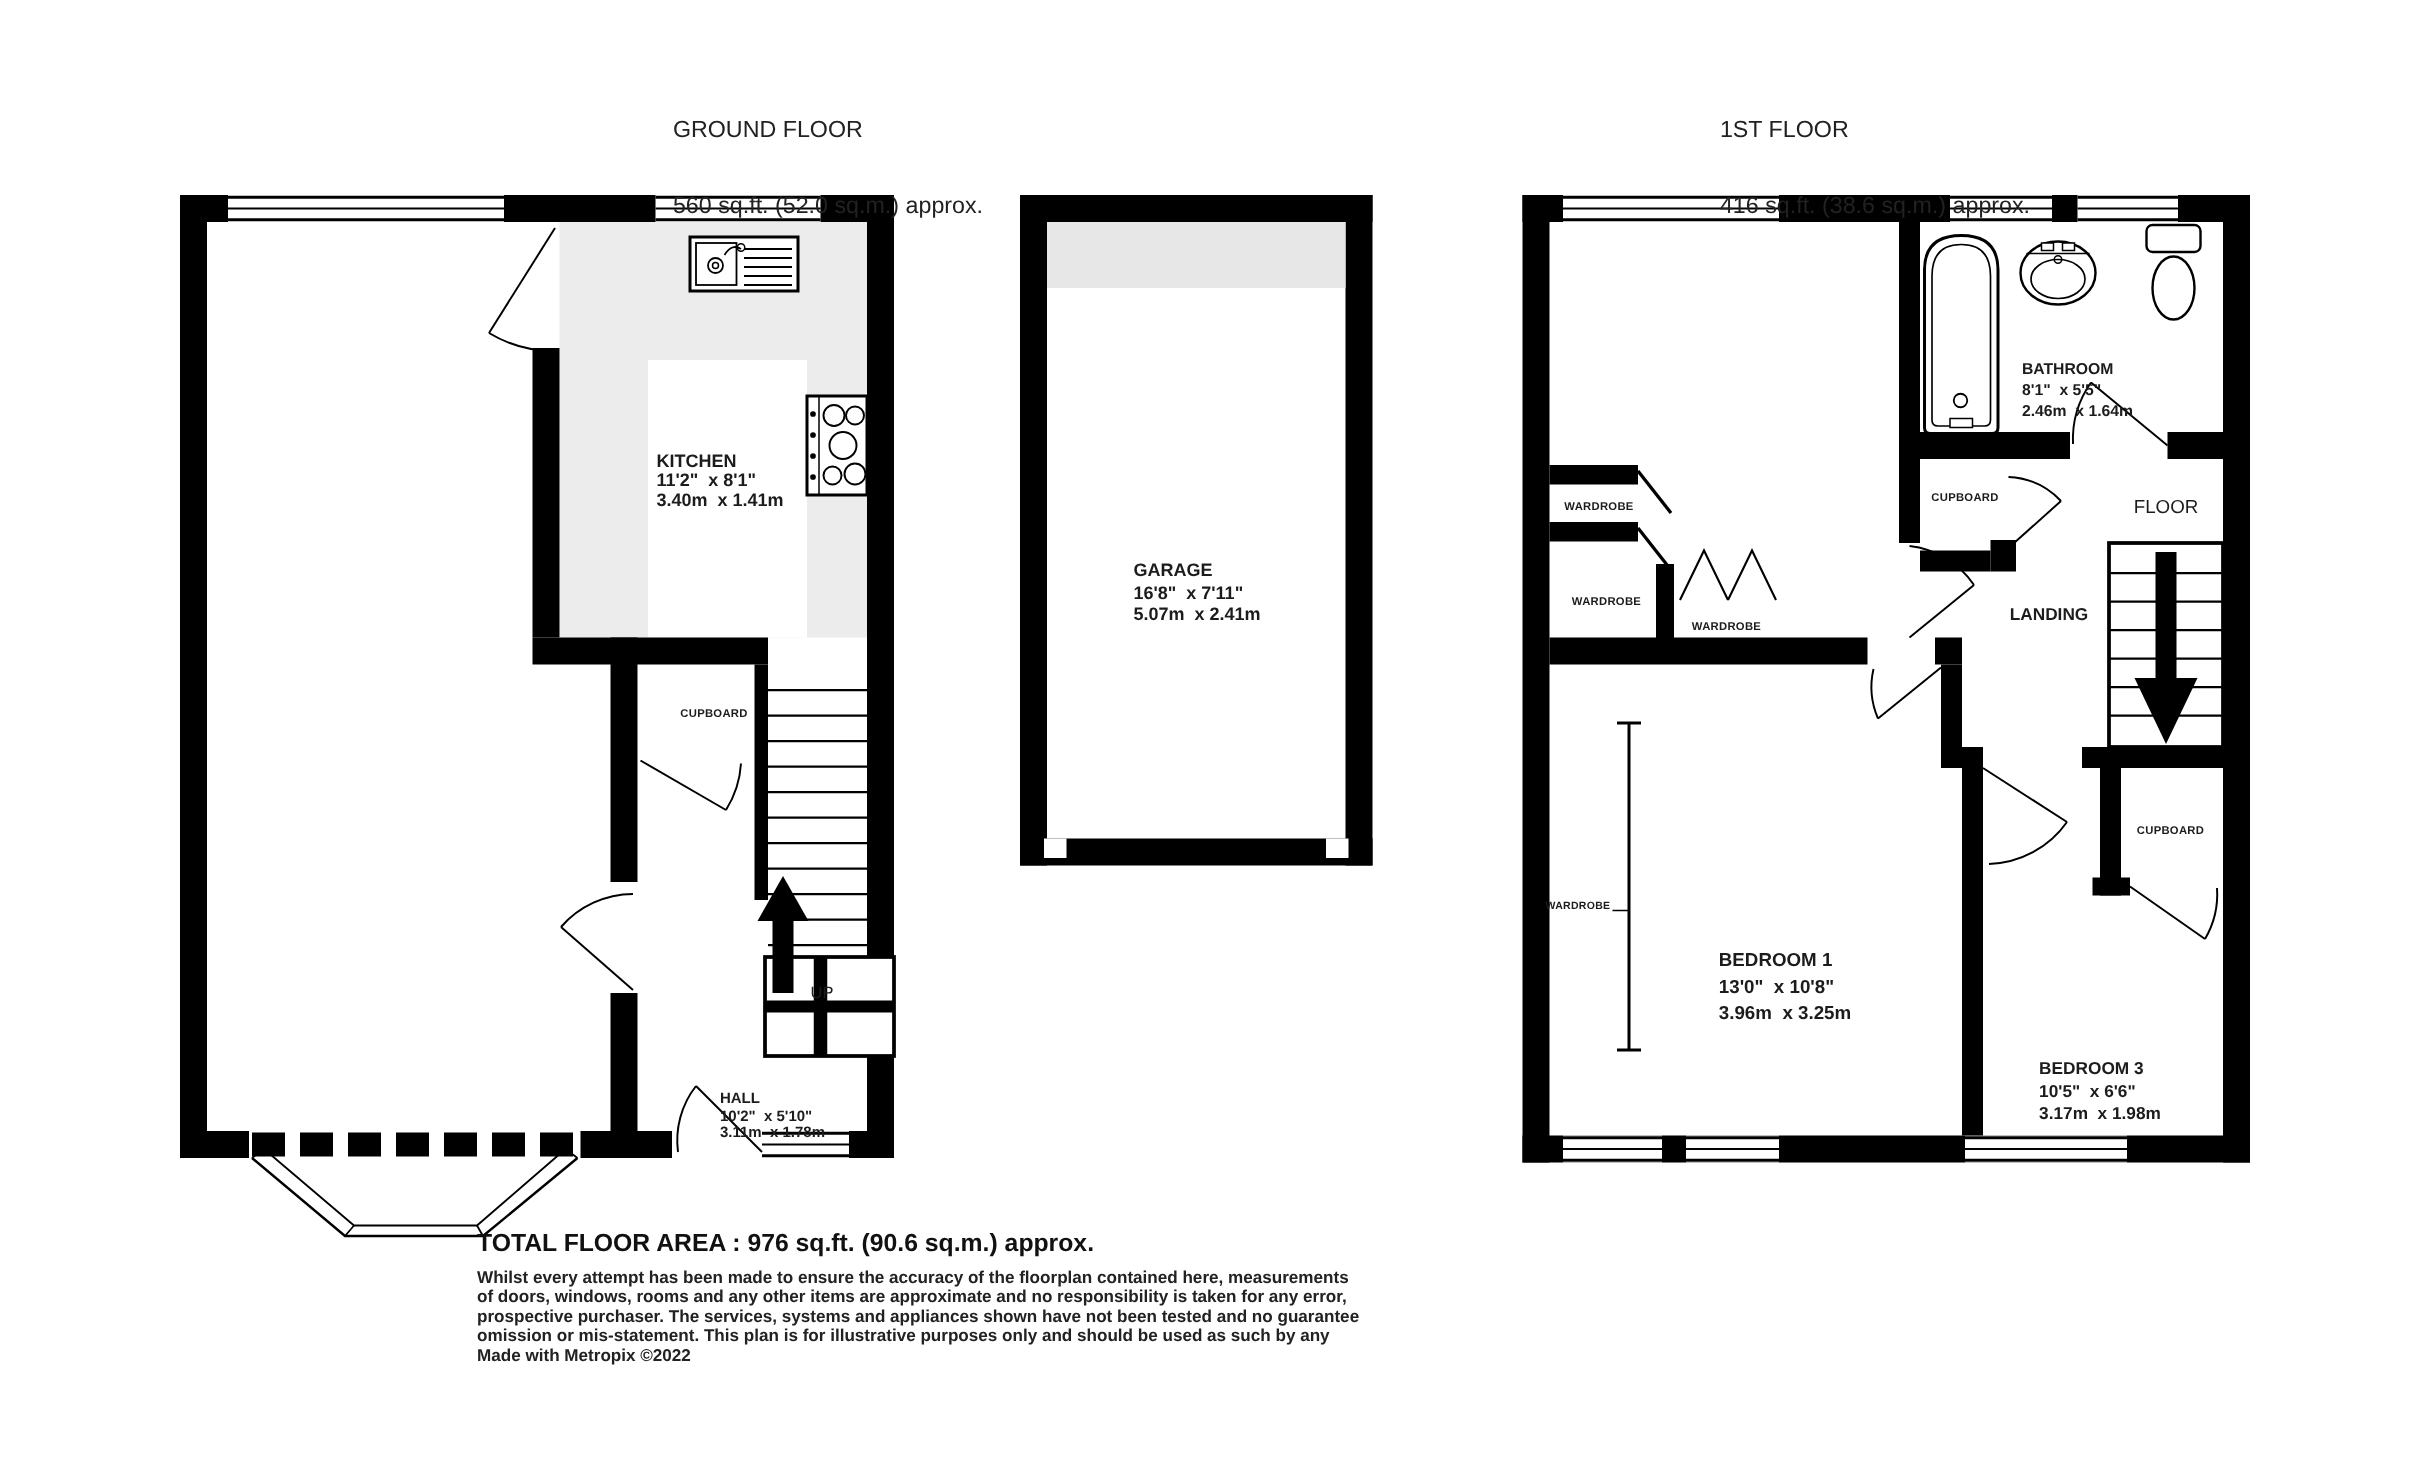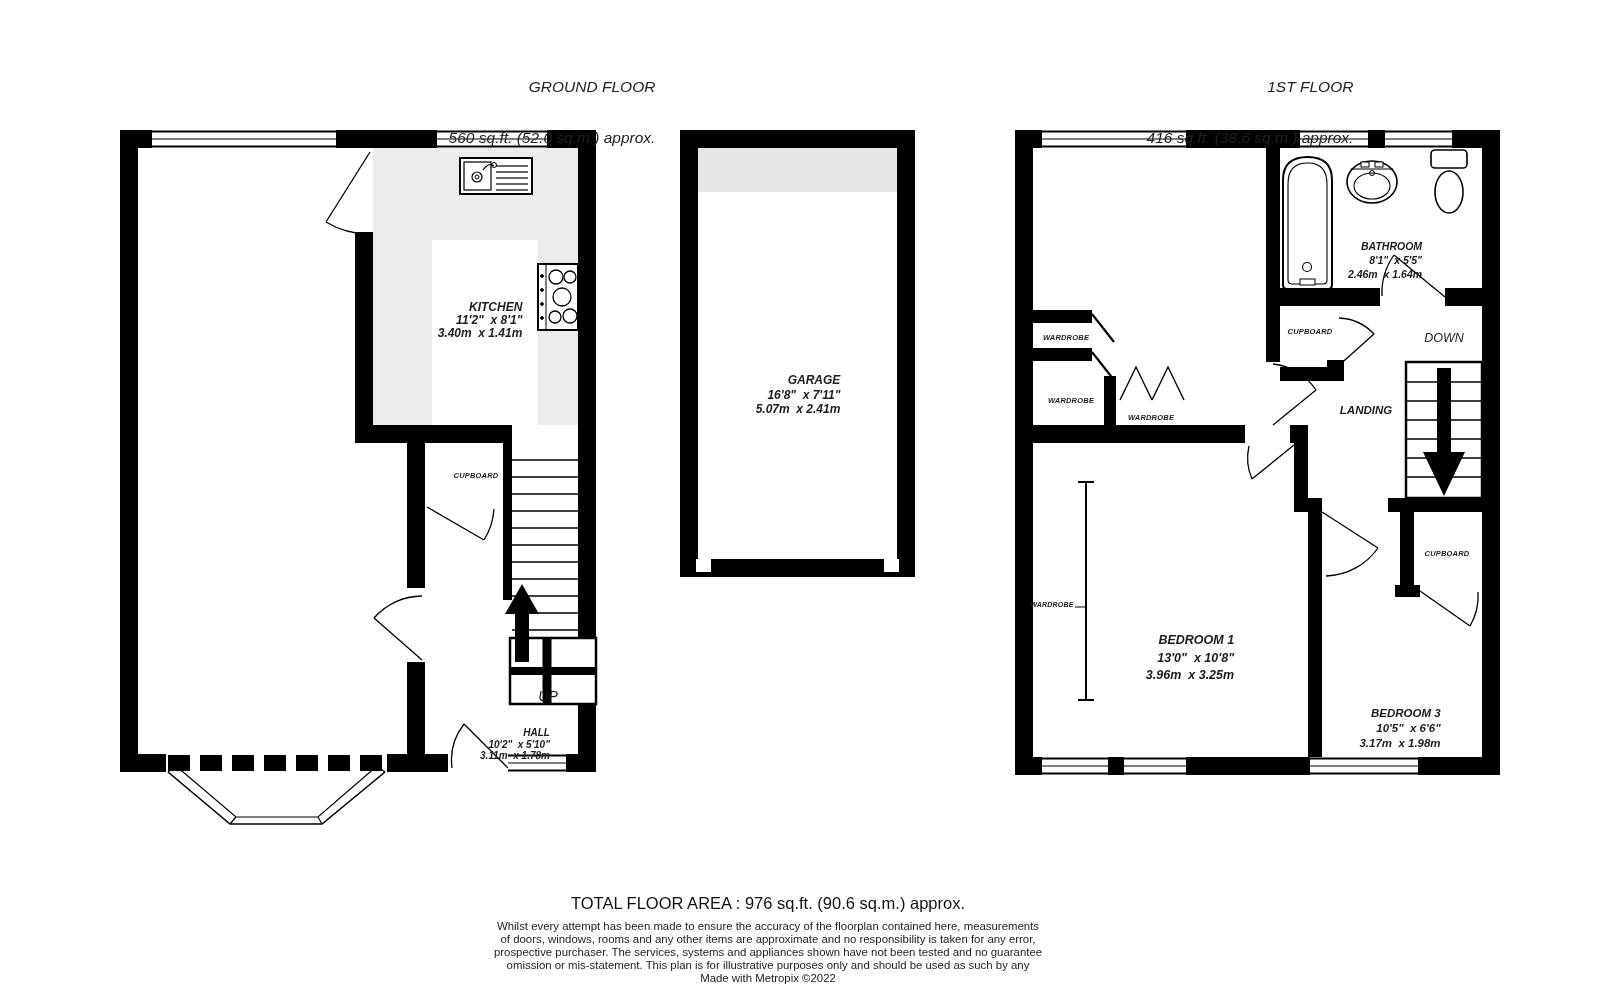--- a/index.html
+++ b/index.html
@@ -1,26 +1,26 @@
 <!DOCTYPE html>
 <html><head>
 <meta charset="utf-8">
 <style>
   html,body{margin:0;padding:0;background:#fff;}
   .canvas{position:relative;width:1620px;height:984px;background:#ffffff;overflow:hidden;
           font-family:"Liberation Sans", sans-serif;color:#1c1c1c;}
   svg.plan{position:absolute;left:0;top:0;}
   .w{fill:#000;}
   .wh{fill:#fff;}
-  .lbl{position:absolute;transform:translateX(-50%);text-align:right;white-space:pre;font-style:italic;}
+  .lbl{position:absolute;transform:translateX(-50%);text-align:left;white-space:pre;}
   .floor-title{font-size:15.5px;line-height:17px;color:#222;font-weight:400;}
   .room-label{font-weight:bold;}
   .small-label{font-weight:bold;font-size:7.5px;letter-spacing:.2px;}
   .dir-label{font-weight:400;}
-  .footer{position:absolute;left:768px;top:894px;transform:translateX(-50%);width:900px;text-align:center;}
+  .footer{position:absolute;left:768px;top:820px;transform:translateX(-50%);width:900px;font-weight:bold;}
   .total-area{font-size:16.5px;margin-bottom:7px;color:#111;}
   .disc-line{font-size:11.4px;line-height:13px;color:#222;}
 </style>
 </head>
 <body>
 
 <div class="canvas">
 
 <svg class="plan" width="1620" height="984" viewBox="0 0 1620 984">
 
@@ -324,22 +324,22 @@
 </div>
 
 <div class="lbl small-label" style="left:476px;top:471px">CUPBOARD</div>
 <div class="lbl small-label" style="left:1310px;top:327px">CUPBOARD</div>
 <div class="lbl small-label" style="left:1447px;top:549px">CUPBOARD</div>
 <div class="lbl small-label" style="left:1066px;top:333px">WARDROBE</div>
 <div class="lbl small-label" style="left:1071px;top:396px">WARDROBE</div>
 <div class="lbl small-label" style="left:1151px;top:413px">WARDROBE</div>
 <div class="lbl small-label" style="left:1052px;top:601px;font-size:7px">WARDROBE</div>
 
-<div class="lbl dir-label" style="left:548px;top:688px;font-size:14px">UP</div>
-<div class="lbl dir-label" style="left:1444px;top:331px;font-size:12.5px">DOWN</div>
+<div class="lbl dir-label" style="left:548px;top:656px;font-size:11px">UP</div>
+<div class="lbl dir-label" style="left:1444px;top:331px;font-size:12.5px">FLOOR</div>
 <div class="lbl dir-label" style="left:1366px;top:404px;font-size:11.5px;font-weight:bold">LANDING</div>
 
 <div class="footer">
   <div class="total-area">TOTAL FLOOR AREA : 976 sq.ft. (90.6 sq.m.) approx.</div>
   <div class="disc-line">Whilst every attempt has been made to ensure the accuracy of the floorplan contained here, measurements</div>
   <div class="disc-line">of doors, windows, rooms and any other items are approximate and no responsibility is taken for any error,</div>
   <div class="disc-line">prospective purchaser. The services, systems and appliances shown have not been tested and no guarantee</div>
   <div class="disc-line">omission or mis-statement. This plan is for illustrative purposes only and should be used as such by any</div>
   <div class="disc-line">Made with Metropix ©2022</div>
 </div>

